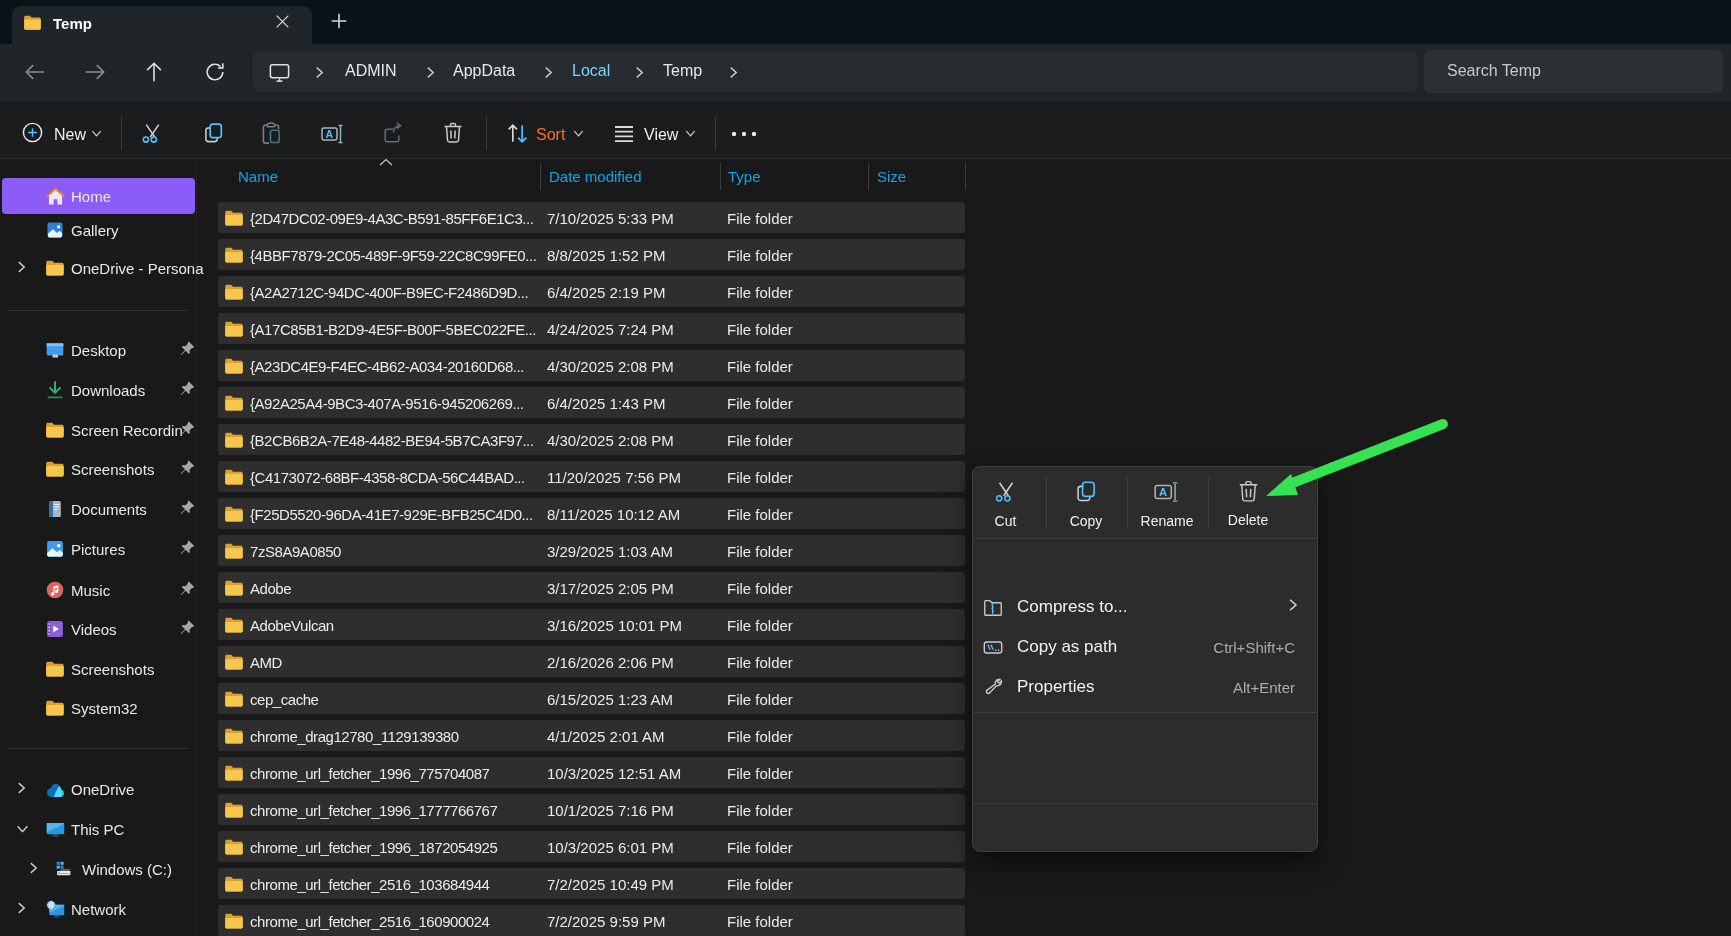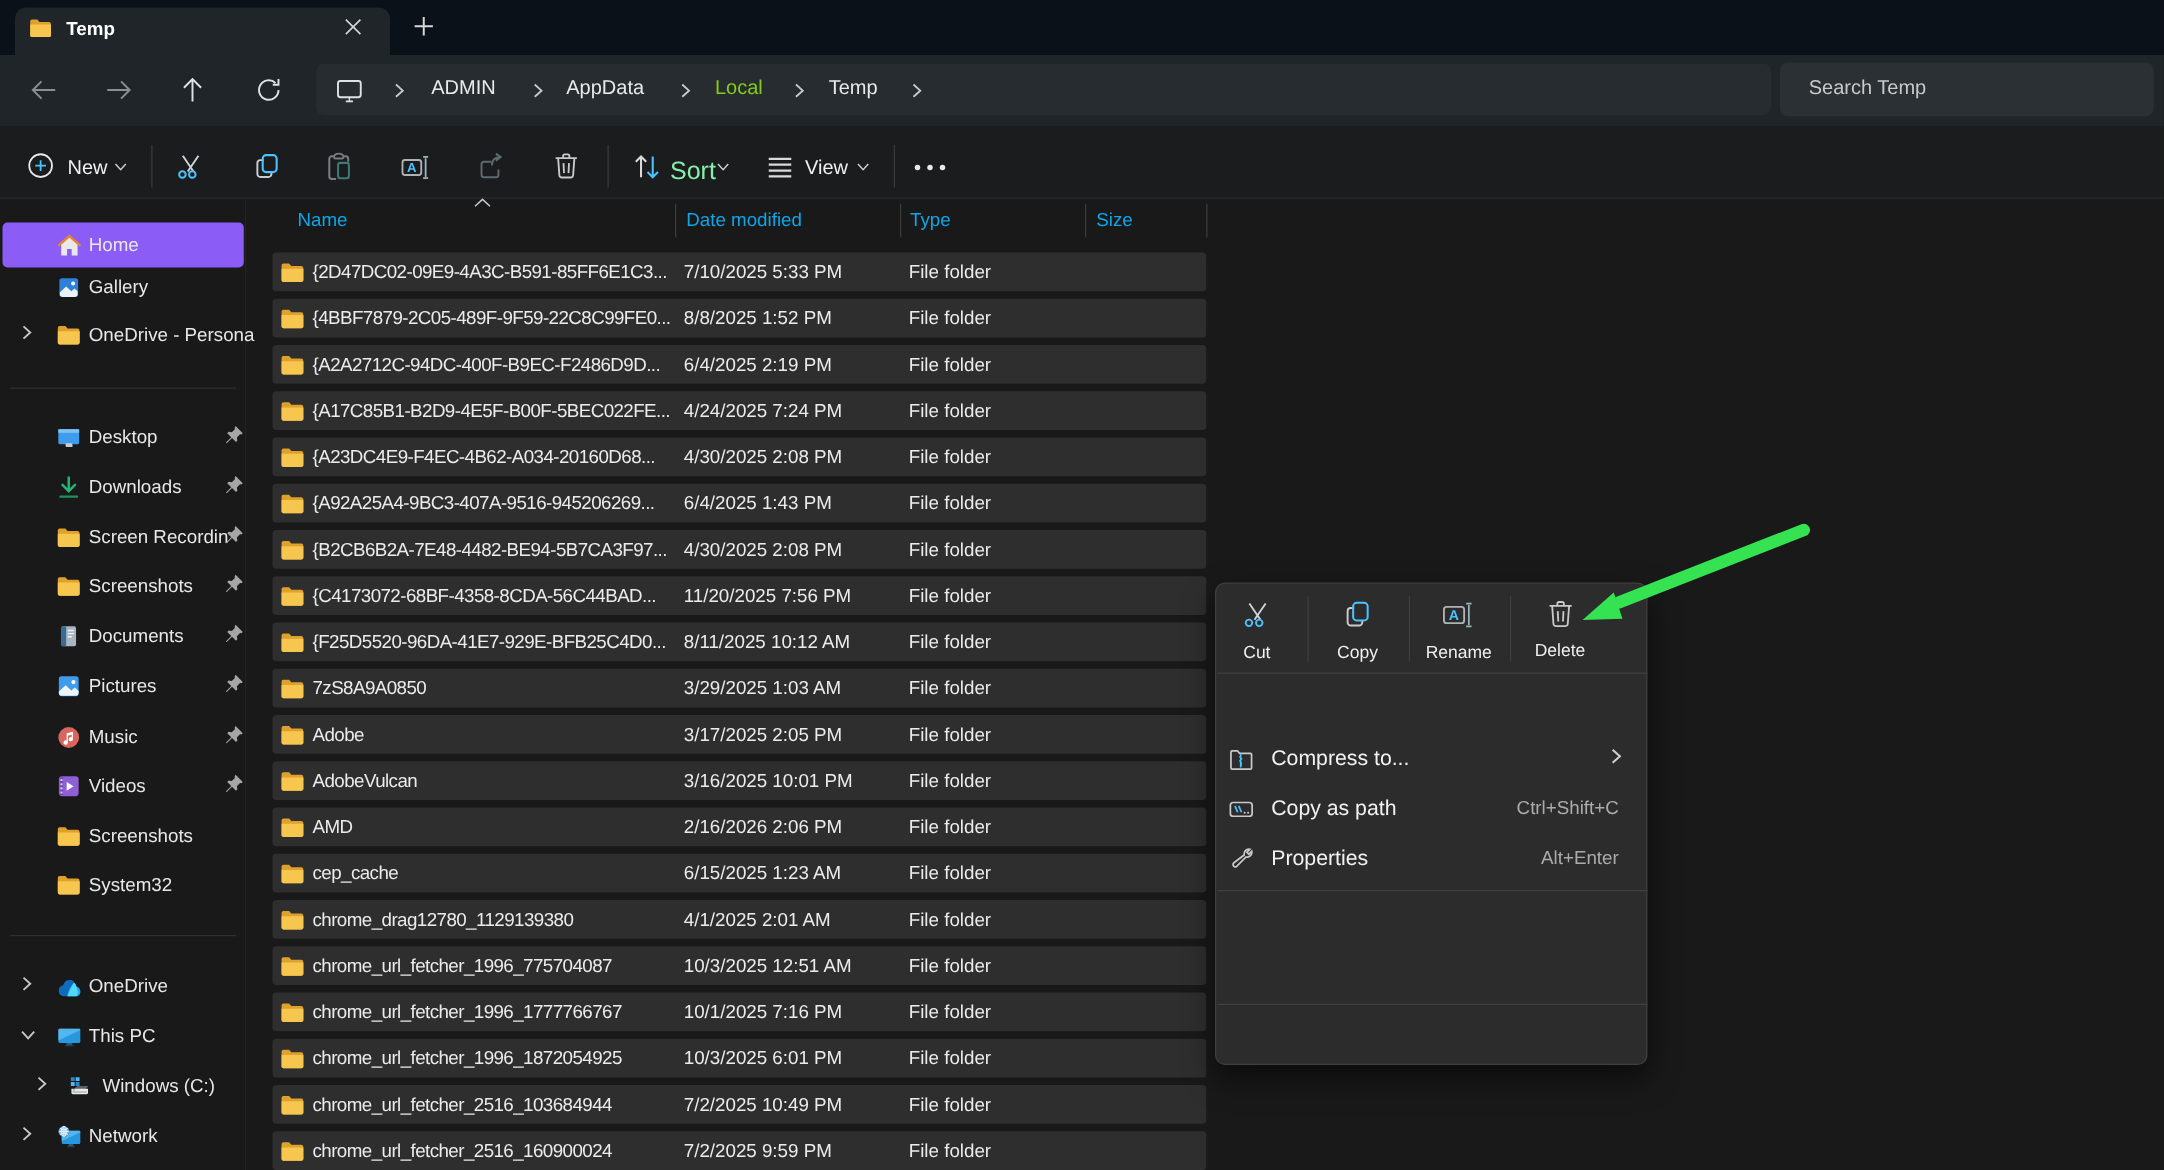--- a/index.html
+++ b/index.html
@@ -65,21 +65,21 @@
 <div id="crumb"></div>
 <div id="search"></div>
 <div class="abs" style="left:1447px;top:62px;color:#c9c9c9;font-size:16px">Search Temp</div>
 <svg class="abs" style="left:268px;top:61px" width="23" height="23" viewBox="0 0 24 24">
     <rect x="2.5" y="4" width="19" height="13.5" rx="2" stroke="#dfe1e2" stroke-width="1.6" fill="none"></rect>
     <path stroke="#dfe1e2" stroke-width="1.6" d="M9 21h6" fill="none"></path>
     <path stroke="#dfe1e2" stroke-width="1.2" d="M12 18v3" fill="none"></path>
   </svg>
 <div class="abs" style="left:345px;top:62px;color:#e9e9e9;font-size:16px">ADMIN</div>
 <div class="abs" style="left:453px;top:62px;color:#e9e9e9;font-size:16px">AppData</div>
-<div class="abs" style="left:572px;top:62px;color:#84cc16;font-size:16px">Local</div>
+<div class="abs" style="left:572px;top:62px;color:#7dd3fc;font-size:16px">Local</div>
 <div class="abs" style="left:663px;top:62px;color:#e9e9e9;font-size:16px">Temp</div>
 <svg class="abs" style="left:314px;top:66px" width="11" height="13" viewBox="0 0 10 12">
     <path stroke="#c9c9c9" stroke-width="1.4" fill="none" d="M2.5 1.5L7.5 6l-5 4.5"></path>
   </svg>
 <svg class="abs" style="left:425px;top:66px" width="11" height="13" viewBox="0 0 10 12">
     <path stroke="#c9c9c9" stroke-width="1.4" fill="none" d="M2.5 1.5L7.5 6l-5 4.5"></path>
   </svg>
 <svg class="abs" style="left:543px;top:66px" width="11" height="13" viewBox="0 0 10 12">
     <path stroke="#c9c9c9" stroke-width="1.4" fill="none" d="M2.5 1.5L7.5 6l-5 4.5"></path>
   </svg>
@@ -123,21 +123,21 @@
     <path stroke="#5d6a70" stroke-width="1.5" fill="none" d="M13 11c0-4 2-6.5 6.5-6.5M16 1.8l3.7 2.7-3.7 2.7"></path>
   </svg>
 <svg class="abs" style="left:441px;top:121px" width="24" height="24" viewBox="0 0 24 24">
     <path stroke="#c9c9c9" stroke-width="1.5" fill="none" d="M3.5 5.5h17M9.5 5V3.8c0-.7.6-1.3 1.3-1.3h2.4c.7 0 1.3.6 1.3 1.3V5M5.5 5.5l1 13.7c.1 1 .9 1.8 2 1.8h7c1.1 0 1.9-.8 2-1.8l1-13.7M9.8 9.5l.4 8M14.2 9.5l-.4 8"></path>
   </svg>
 <div class="abs" style="left:486px;top:116px;width:1px;height:34px;background:#3a3a3a"></div>
 <svg class="abs" style="left:505px;top:121px" width="25" height="25" viewBox="0 0 24 24">
     <path stroke="#dadada" stroke-width="1.6" fill="none" d="M7.5 20V4.5M3.5 8L7.5 4l4 4"></path>
     <path stroke="#4cc2ff" stroke-width="1.6" fill="none" d="M16.5 4v15.5M12.5 16l4 4 4-4"></path>
   </svg>
-<div class="abs" style="left:536px;top:126px;color:#86efac;font-size:20px">Sort</div>
+<div class="abs" style="left:536px;top:126px;color:#f97316;font-size:16px">Sort</div>
 <svg class="abs" style="left:573px;top:128px" width="11" height="11" viewBox="0 0 12 12">
     <path stroke="#cfcfcf" stroke-width="1.3" fill="none" d="M1.5 3.5L6 8.5l4.5-5"></path>
   </svg>
 <svg class="abs" style="left:612px;top:122px" width="24" height="24" viewBox="0 0 24 24">
     <path stroke="#dadada" stroke-width="1.8" fill="none" d="M3 5h18M3 9.7h18M3 14.4h18M3 19.1h18"></path>
   </svg>
 <div class="abs" style="left:644px;top:126px;color:#f0f0f0;font-size:16px">View</div>
 <svg class="abs" style="left:685px;top:128px" width="11" height="11" viewBox="0 0 12 12">
     <path stroke="#cfcfcf" stroke-width="1.3" fill="none" d="M1.5 3.5L6 8.5l4.5-5"></path>
   </svg>

